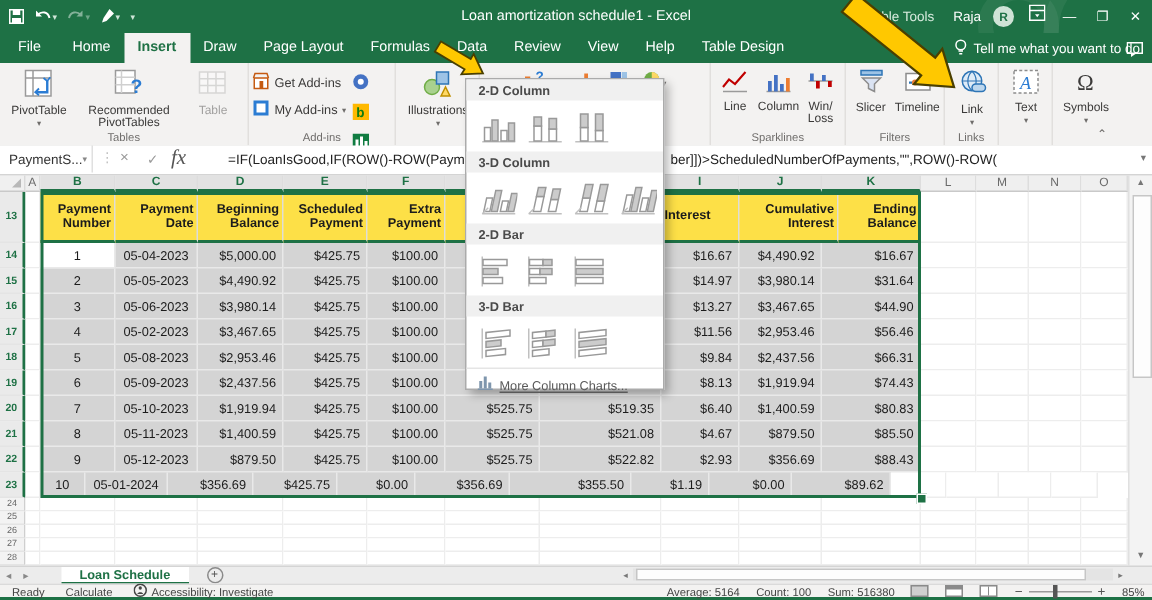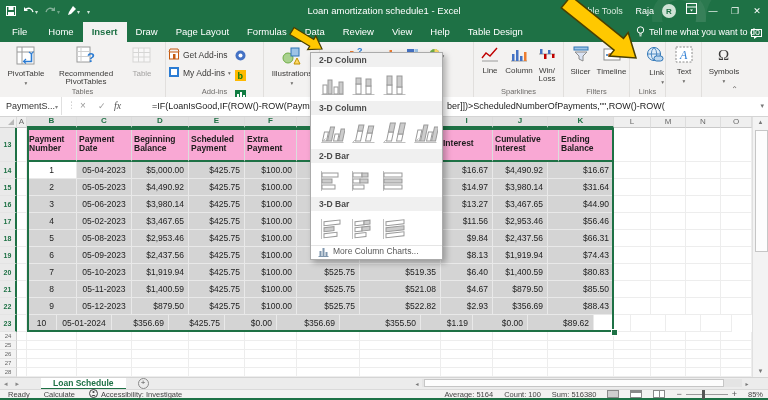--- a/index.html
+++ b/index.html
@@ -46,21 +46,21 @@
   .mini{display:flex;align-items:center;gap:1px;}
   .collapse{position:absolute;right:8px;bottom:3px;font-size:8px;color:#6f6d6b;}
 
   
   .fbar{position:absolute;top:97px;left:0;right:0;height:19px;background:#fff;border-bottom:1px solid #D4D4D4;z-index:10;}
   .namebox{position:absolute;left:0;top:0;width:62px;height:18px;border-right:1px solid #E0E0E0;display:flex;align-items:center;font-size:9px;color:#333;padding-left:6px;box-sizing:border-box;}
   .nb-caret{margin-left:auto;margin-right:3px;font-size:6px;color:#888;}
   .fsep{position:absolute;left:67px;top:3px;color:#c0c0c0;font-size:9px;}
   .fx-x{position:absolute;left:80px;top:0;line-height:18px;color:#9a9a9a;font-size:10px;}
   .fx-ok{position:absolute;left:98px;top:0;line-height:18px;color:#9a9a9a;font-size:9px;}
-  .fx-fx{position:absolute;left:114px;top:0;line-height:18px;color:#555;font-size:10px;font-style:italic;font-family:"Liberation Serif",serif;}
+  .fx-fx{position:absolute;left:114px;top:0;line-height:18px;color:#555;font-size:14px;font-style:italic;font-family:"Liberation Serif",serif;}
   .ftext{position:absolute;top:0;line-height:18px;font-size:9px;color:#222;white-space:nowrap;}
   .fleft{left:152px;}
   .fright{left:447px;}
   .fchev{position:absolute;right:4px;top:0;line-height:18px;font-size:7px;color:#777;}
 
   
   .sheet{position:absolute;top:116px;left:0;width:752px;height:261px;background:#fff;overflow:hidden;z-index:1;}
   .ghead{display:flex;height:12px;}
   .sa{width:17px;box-sizing:border-box;background:#F0F0F0;border-right:1px solid #D9D9D9;border-bottom:1px solid #C9C9C9;position:relative;}
   .satri{position:absolute;right:2px;bottom:2px;width:0;height:0;border-left:6px solid transparent;border-bottom:6px solid #B8B8B8;}
@@ -70,21 +70,21 @@
   .grow{display:flex;}
   .rnum{width:17px;box-sizing:border-box;background:#F3F3F3;border-right:1px solid #CFCFCF;border-bottom:1px solid #E4E4E4;
     font-size:7px;color:#666;display:flex;align-items:center;justify-content:center;}
   .rnum.selr{color:#1E7145;font-weight:bold;background:#EAEAEA;border-right:2px solid #1E7145;}
   .rnum.tiny{font-size:6px;}
   .gc{box-sizing:border-box;font-size:8.5px;color:#1c1c1c;display:flex;align-items:center;overflow:hidden;white-space:nowrap;}
   .gc.ctr{justify-content:center;}
   .gc.rgt{justify-content:flex-end;padding-right:4px;}
   .gc.td{background:#D4D4D4;border-right:1px solid #E9E9E9;border-bottom:1px solid #E9E9E9;}
   .gc.td.active{background:#ffffff;}
-  .gc.th{background:#f9a8d4;border-right:1px solid #DCDCDC;border-bottom:2px solid #1E7145;font-weight:bold;line-height:9.5px;white-space:normal;text-align:left;padding:0 2px;}
+  .gc.th{background:#fde047;border-right:1px solid #DCDCDC;border-bottom:2px solid #1E7145;font-weight:bold;line-height:9.5px;white-space:normal;text-align:right;padding:0 2px;}
   .gc.out{background:#fff;border-right:1px solid #EDEDED;border-bottom:1px solid #EDEDED;}
   .table-outline{position:absolute;left:27px;top:128px;width:587px;height:204px;border:2px solid #1E7145;box-sizing:border-box;pointer-events:none;z-index:5;}
   .fillhandle{position:absolute;left:611px;top:329px;width:5px;height:5px;background:#1E7145;border:1px solid #fff;z-index:6;}
 
   
   .vscroll{position:absolute;top:116px;left:752px;width:16px;height:261px;background:#F3F3F3;border-left:1px solid #E0E0E0;box-sizing:border-box;z-index:4;}
   .varrow{height:12px;font-size:6px;color:#777;text-align:center;line-height:12px;}
   .vthumb{position:absolute;left:2px;top:14px;width:11px;height:120px;background:#FDFDFD;border:1px solid #C6C6C6;}
   .varrow.dn{position:absolute;bottom:0;left:0;right:0;}
 
@@ -111,21 +111,21 @@
   .ztrack{width:42px;height:1px;background:#9a9a9a;position:relative;}
   .zthumb{position:absolute;left:16px;top:-4px;width:3px;height:9px;background:#555;}
   .zpm{font-size:9px;color:#555;line-height:9px;}
 
   
   .chartmenu{position:absolute;left:310px;top:52px;width:133px;height:208px;background:#fff;border:1px solid #ABABAB;
     box-shadow:3px 3px 6px rgba(0,0,0,.28);z-index:250;box-sizing:border-box;}
   .msec{height:14px;line-height:14px;background:#F0F0F0;font-size:8.5px;font-weight:bold;color:#4a4a4a;padding-left:8px;}
   .mthumbs{height:34px;display:flex;align-items:center;gap:5px;padding-left:8px;}
   .thumb{width:26px;height:23px;}
-  .morerow{height:16px;border-top:1px solid #E5E5E5;display:flex;align-items:flex-start;gap:4px;padding-left:7px;font-size:8.5px;color:#595959;}
+  .morerow{height:16px;border-top:1px solid #E5E5E5;display:flex;align-items:flex-end;gap:4px;padding-left:7px;font-size:8.5px;color:#595959;text-decoration:underline;}
 
   
   .arrows{position:absolute;top:0;left:0;width:768px;height:400px;z-index:300;pointer-events:none;}
 </style>
 </head>
 <body>
 
 <div id="app">
 
   <div class="titlebar">
@@ -378,21 +378,21 @@
               <rect x="1" y="3" width="16" height="11" fill="#fff" stroke="#8c8c8c"></rect>
               <path d="M3 9h12" stroke="#2e75b6" stroke-width="1.5"></path>
               <circle cx="7" cy="9" r="2" fill="#ed7d31"></circle>
             </svg></span>
         <span class="blabel">Timeline</span>
       </div>
       <div class="glabel">Filters</div>
     </div>
 
     <div class="rgroup" style="width:36px;">
-      <div class="bigbtn" style="width:32px;align-items:flex-end;">
+      <div class="bigbtn" style="width:32px;">
         <span><svg width="19" height="18" viewBox="0 0 19 18">
               <circle cx="9" cy="8" r="6.5" fill="#deebf7" stroke="#2e75b6"></circle>
               <path d="M2.5 8h13M9 1.5a9 9 0 0 1 0 13M9 1.5a9 9 0 0 0 0 13" fill="none" stroke="#2e75b6" stroke-width=".8"></path>
               <rect x="9" y="10" width="9" height="5" rx="2.5" fill="#bdd7ee" stroke="#2e75b6"></rect>
             </svg></span>
         <span class="blabel">Link</span>
         <span class="caret">▾</span>
       </div>
       <div class="glabel">Links</div>
     </div>

